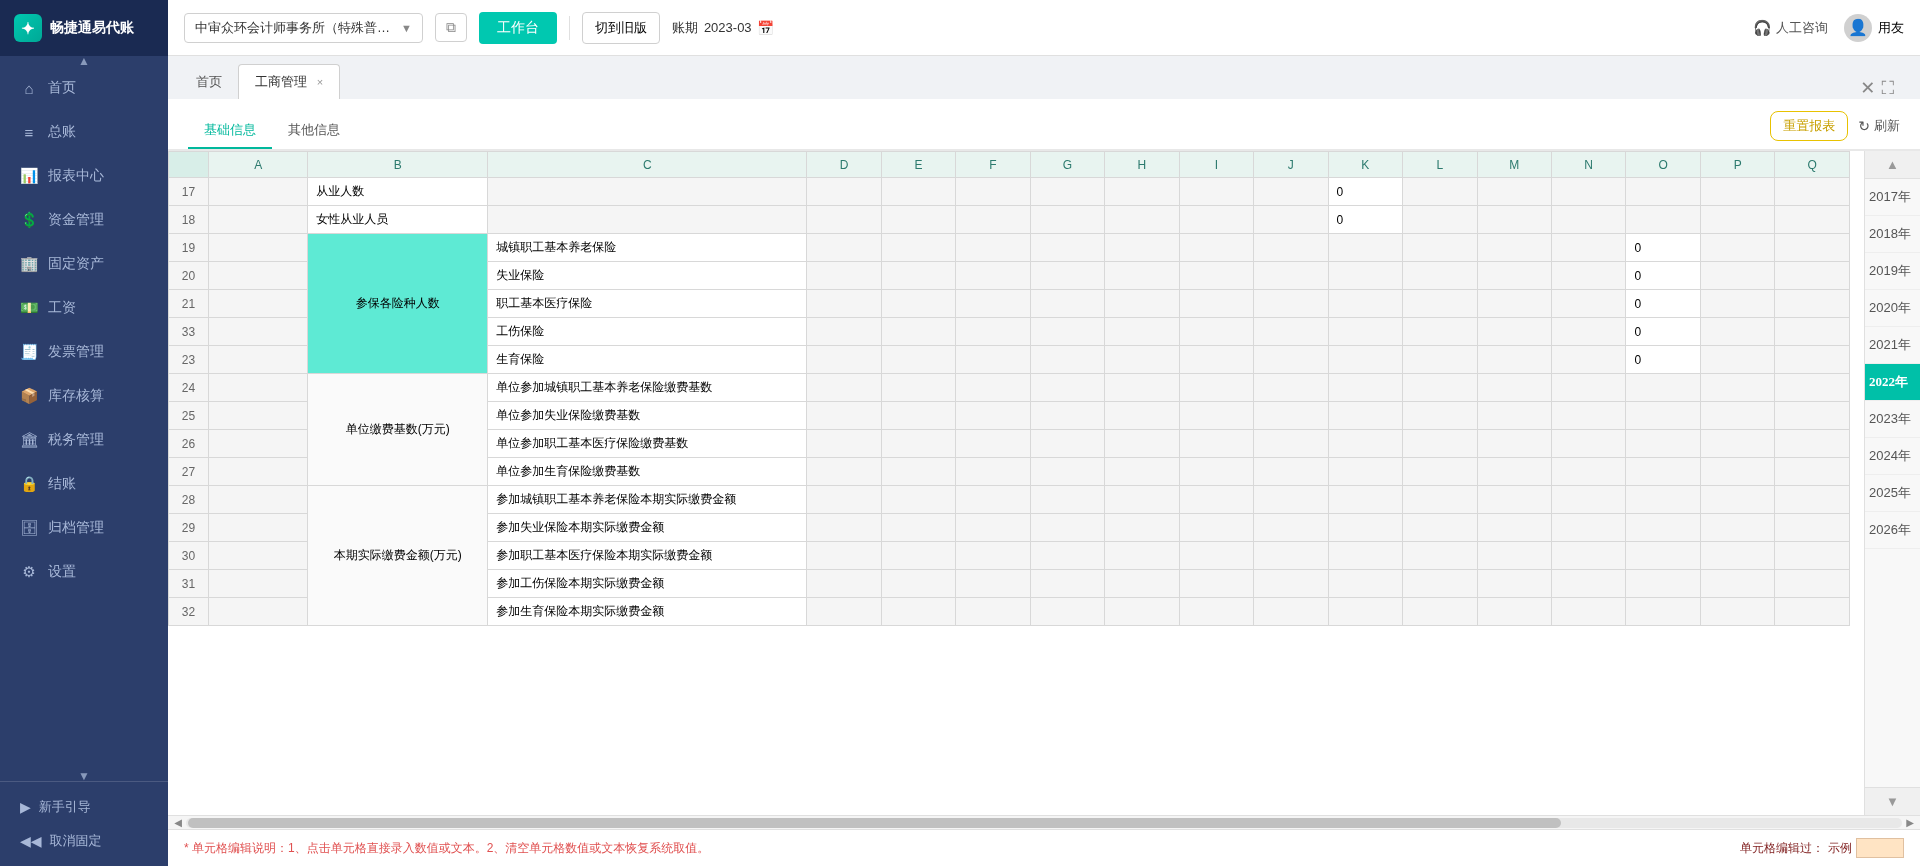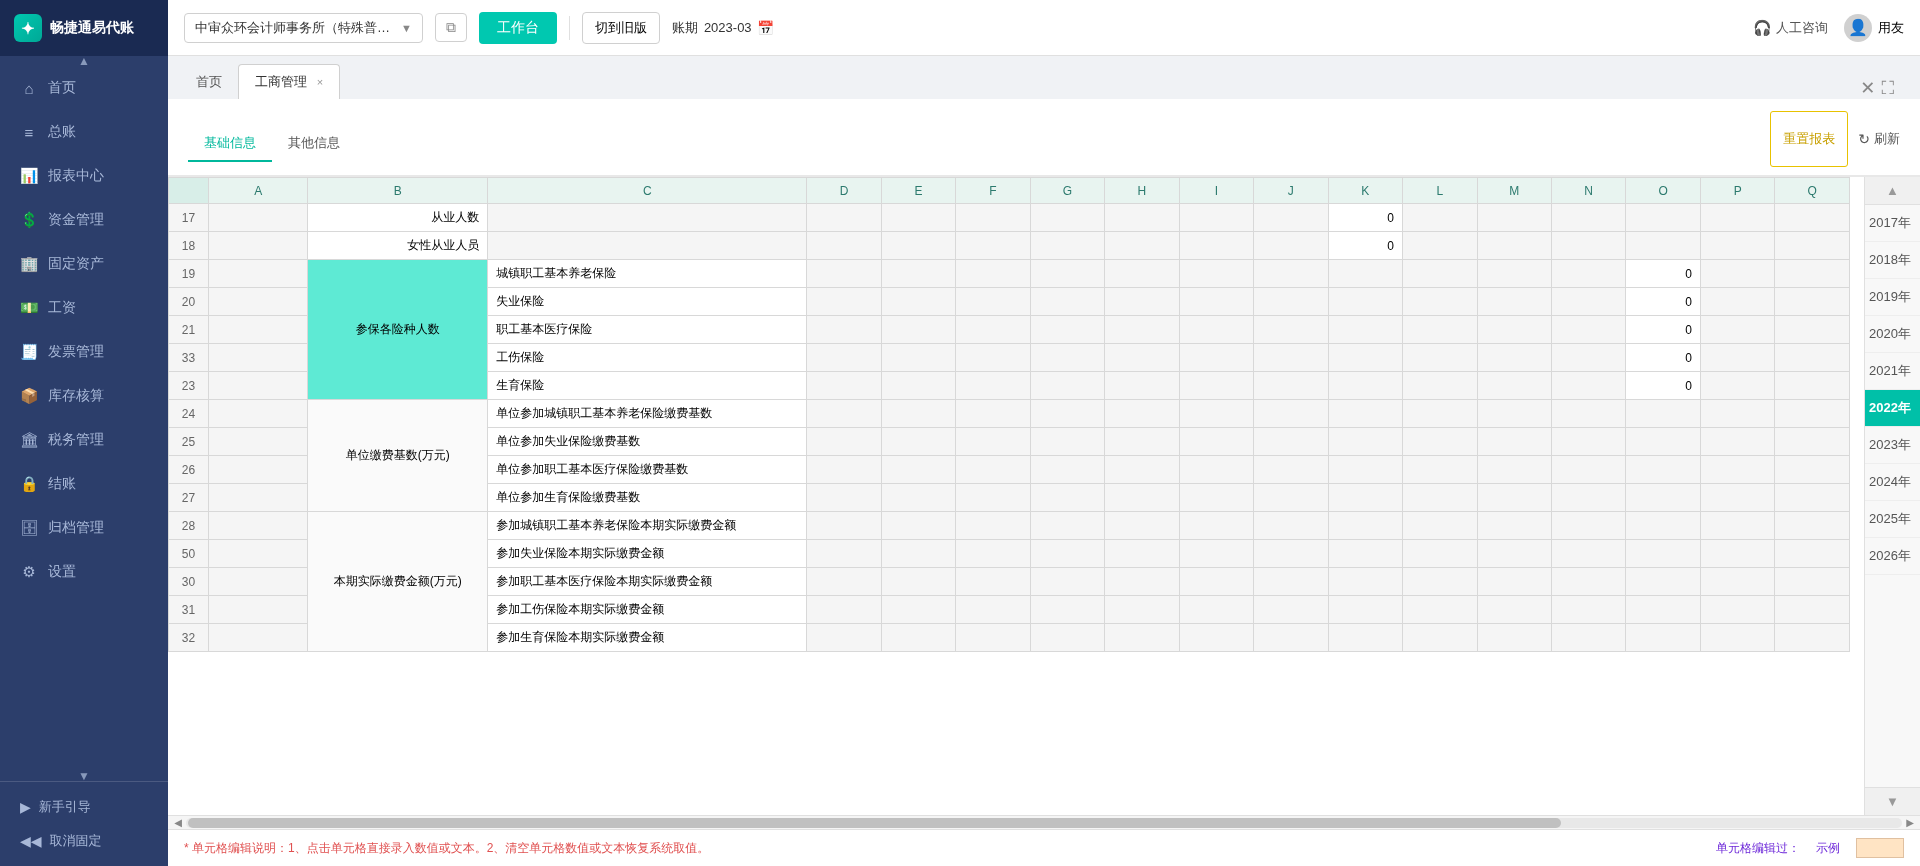--- a/index.html
+++ b/index.html
@@ -45,48 +45,48 @@
     .tab-close { margin-left: 6px; color: #999; font-size: 11px; cursor: pointer; }
 
     
     .page-content { flex: 1; background: white; padding: 0; display: flex; flex-direction: column; overflow: hidden; }
 
     
     .inner-tabs { display: flex; align-items: center; padding: 12px 20px 0; border-bottom: 2px solid #e8e8e8; gap: 0; flex-shrink: 0; }
     .inner-tab { padding: 8px 16px; cursor: pointer; font-size: 13px; color: #555; border-bottom: 2px solid transparent; margin-bottom: -2px; }
     .inner-tab.active { color: #00b89c; border-bottom: 2px solid #00b89c; font-weight: 500; }
     .inner-tab-actions { margin-left: auto; display: flex; align-items: center; gap: 10px; padding-bottom: 8px; }
-    .reset-report-btn { border: 1px solid #e8c200; color: #c8a000; background: white; border-radius: 3px; padding: 18px 12px; cursor: pointer; font-size: 13px; }
+    .reset-report-btn { border: 1px solid #e8c200; color: #c8a000; background: white; border-radius: 8px; padding: 5px 12px; cursor: pointer; font-size: 13px; }
     .refresh-btn { display: flex; align-items: center; gap: 4px; color: #555; cursor: pointer; font-size: 13px; background: none; border: none; }
 
     
     .spreadsheet-container { flex: 1; display: flex; overflow: hidden; position: relative; }
     .spreadsheet { flex: 1; overflow: auto; position: relative; }
     .sheet-table { border-collapse: collapse; min-width: 1400px; }
     .sheet-table th, .sheet-table td { border: 1px solid #d8d8d8; font-size: 12px; }
     .sheet-header-row th { background: #e8f4f0; color: #2c7a6e; font-weight: normal; padding: 4px 8px; text-align: center; min-width: 80px; height: 26px; position: sticky; top: 0; z-index: 2; }
     .sheet-header-row th:first-child { width: 36px; min-width: 36px; background: #d8eee8; }
     .row-num-col { background: #f0f0f0; text-align: center; color: #666; padding: 4px 8px; width: 40px; font-size: 12px; }
     .cell { padding: 4px 8px; background: white; min-height: 26px; height: 28px; }
     .cell-gray { background: #f5f5f5; }
-    .cell-center { text-align: right; }
+    .cell-center { text-align: left; }
     .merged-a { background: #fafafa; vertical-align: middle; text-align: center; }
 
     
     .year-panel { width: 56px; background: #f8f8f8; border-left: 1px solid #e0e0e0; display: flex; flex-direction: column; align-items: center; padding: 0; overflow: hidden; flex-shrink: 0; }
     .year-nav-up { width: 100%; display: flex; justify-content: center; padding: 6px 0; cursor: pointer; color: #999; background: #f0f0f0; border-bottom: 1px solid #e0e0e0; }
     .year-nav-down { width: 100%; display: flex; justify-content: center; padding: 6px 0; cursor: pointer; color: #999; background: #f0f0f0; border-top: 1px solid #e0e0e0; }
     .year-item { width: 100%; text-align: left; padding: 9px 4px; font-size: 13px; color: #555; cursor: pointer; border-bottom: 1px solid #eeeeee; }
-    .year-item.active { background: #00c0a8; color: white; font-weight: bold; }
+    .year-item.active { background: #00c0a8; color: white; font-weight: bold; font-family: Liberation Serif, serif; }
     .year-items { flex: 1; overflow: hidden; width: 100%; }
 
     
     .bottom-bar { background: white; border-top: 1px solid #e0e0e0; padding: 8px 16px; display: flex; align-items: center; justify-content: space-between; flex-shrink: 0; font-size: 12px; }
     .bottom-note { color: #e05050; }
-    .cell-edit-info { display: flex; align-items: center; gap: 16px; color: #6d28d9; }
+    .cell-edit-info { display: flex; align-items: center; gap: 4px; color: #7f1d1d; }
     .cell-example { width: 48px; height: 20px; background: #ffe4c4; border: 1px solid #e0c0a0; display: inline-block; vertical-align: middle; }
 
     
     .h-scroll-bar { height: 14px; background: #f5f5f5; border-top: 1px solid #e0e0e0; display: flex; align-items: center; padding: 0 2px; flex-shrink: 0; }
     .h-scroll-track { flex: 1; height: 10px; background: #e8e8e8; border-radius: 5px; position: relative; }
     .h-scroll-thumb { width: 80%; height: 10px; background: #c0c0c0; border-radius: 5px; position: absolute; left: 2px; }
     .h-scroll-arrow { width: 16px; height: 16px; color: #888; cursor: pointer; display: flex; align-items: center; justify-content: center; font-size: 10px; }
 
     
     .page-controls { display: flex; align-items: center; gap: 6px; margin-left: auto; padding: 0 10px; }
@@ -503,21 +503,21 @@
                   <td class="cell cell-gray"></td>
                   <td class="cell cell-gray"></td>
                   <td class="cell cell-gray"></td>
                   <td class="cell cell-gray"></td>
                   <td class="cell cell-gray"></td>
                   <td class="cell cell-gray"></td>
                   <td class="cell cell-gray"></td>
                 </tr>
 
                 <tr>
-                  <td class="row-num-col cell-gray">50</td>
+                  <td class="row-num-col cell-gray">29</td>
                   <td class="cell cell-gray"></td>
                   <td class="cell">参加失业保险本期实际缴费金额</td>
                   <td class="cell cell-gray"></td>
                   <td class="cell cell-gray"></td>
                   <td class="cell cell-gray"></td>
                   <td class="cell cell-gray"></td>
                   <td class="cell cell-gray"></td>
                   <td class="cell cell-gray"></td>
                   <td class="cell cell-gray"></td>
                   <td class="cell cell-gray"></td>

